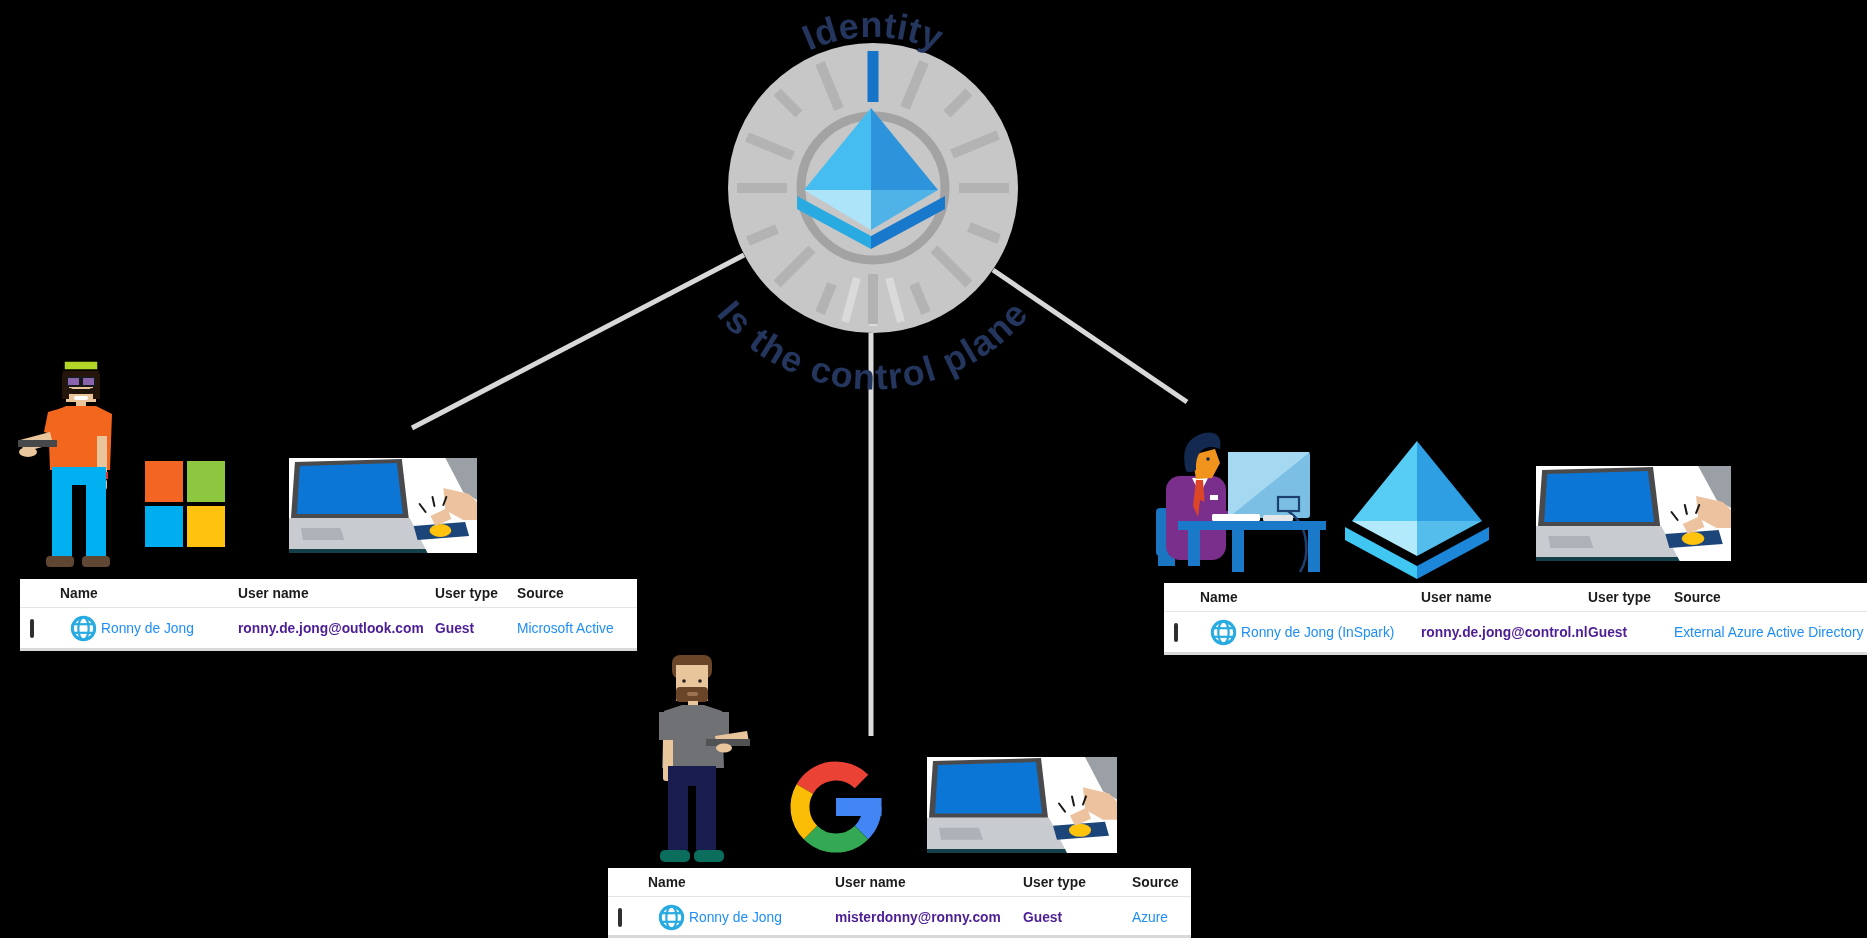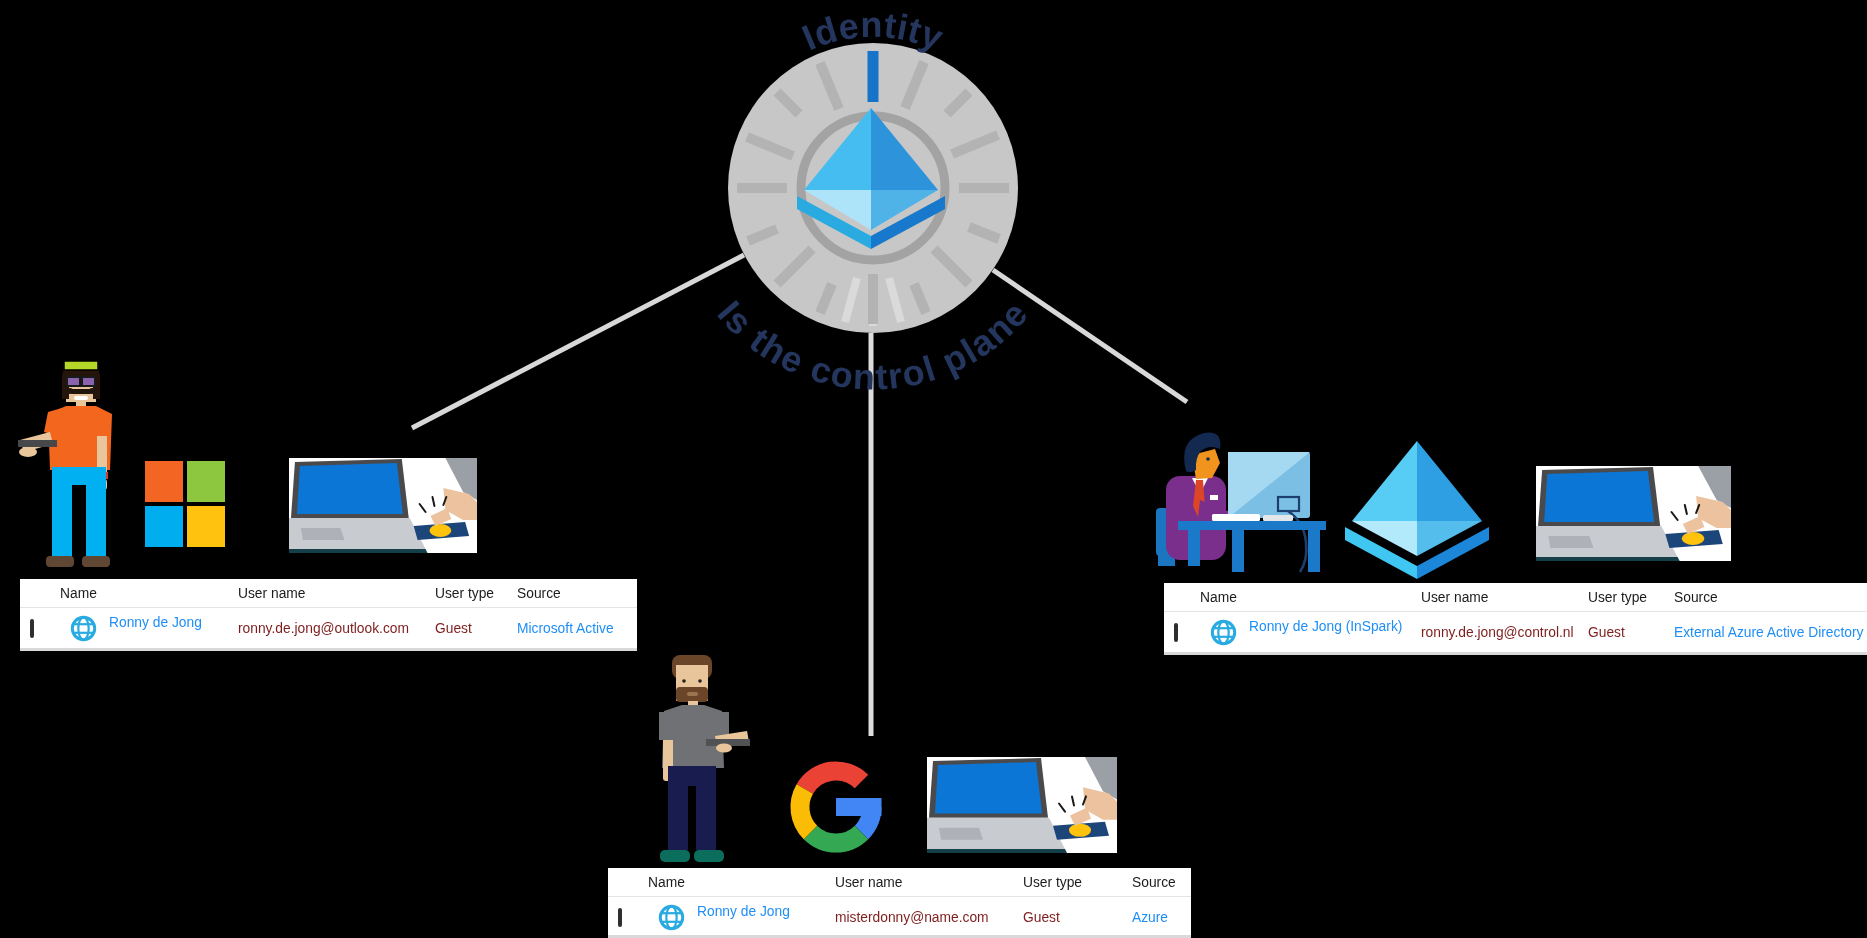--- a/index.html
+++ b/index.html
@@ -2,28 +2,28 @@
 <html><head>
 <meta charset="utf-8">
 <style>
   html,body{margin:0;padding:0;background:#000;}
   #stage{position:relative;width:1867px;height:938px;background:#000;overflow:hidden;
          font-family:"Liberation Sans",sans-serif;}
   svg text{font-family:"Liberation Sans",sans-serif;}
   
   .idtable{position:absolute;background:#fff;border-bottom:3px solid #d9d9d9;color:#333;}
   .thead,.trow{display:grid;grid-template-columns:var(--c) 1fr;align-items:center;}
-  .thead{height:28px;border-bottom:1px solid #e4e4e4;font-weight:400;color:#1b1b1b;font-size:13.8px;}
+  .thead{height:28px;border-bottom:1px solid #e4e4e4;font-weight:700;color:#1b1b1b;font-size:13.8px;}
   .trow{height:40px;font-size:13.8px;}
   .cbox{width:17px;height:17px;border:2px solid #2f2f2f;border-radius:2px;background:#fff;
         margin-left:10px;box-sizing:border-box;cursor:pointer;}
-  .ncell{display:flex;padding-left:10px;gap:12px;min-width:0;}
+  .ncell{display:flex;align-items:center;padding-left:10px;gap:4px;min-width:0;}
   .globe{width:27px;height:27px;flex:0 0 auto;}
   .lnk{color:#1e8ef7;text-decoration:none;white-space:nowrap;cursor:pointer;}
-  .plain{color:#7f1d1d;white-space:nowrap;}
+  .plain{color:#4c1d95;white-space:nowrap;font-weight:bold;}
 </style>
 </head>
 <body>
 
 <div id="stage">
 
 <svg width="1867" height="938" viewBox="0 0 1867 938">
   <defs>
     <path id="arcTop" d="M 766,81 A 152 152 0 0 1 980,81" fill="none"></path>
     <path id="arcBottom" d="M 708,304 A 202 202 0 0 0 1038,304" fill="none"></path>
@@ -267,19 +267,19 @@
     <span><span class="cbox"></span></span>
     <span class="ncell">
       <svg class="globe" viewBox="0 0 27 27">
         <circle cx="13.5" cy="13.5" r="11.2" fill="#fff" stroke="#29abe2" stroke-width="3"></circle>
         <ellipse cx="13.5" cy="13.5" rx="5.2" ry="11.2" fill="none" stroke="#29abe2" stroke-width="2.2"></ellipse>
         <line x1="4" y1="9.2" x2="23" y2="9.2" stroke="#29abe2" stroke-width="2.2"></line>
         <line x1="4" y1="17.8" x2="23" y2="17.8" stroke="#29abe2" stroke-width="2.2"></line>
       </svg>
       <a class="lnk">Ronny de Jong</a>
     </span>
-    <span class="plain">misterdonny@name.com</span>
+    <span class="plain">misterdonny@ronny.com</span>
     <span class="plain">Guest</span>
     <a class="lnk">Azure</a>
   </div>
 </div>
 
 </div>
 
 </body></html>

